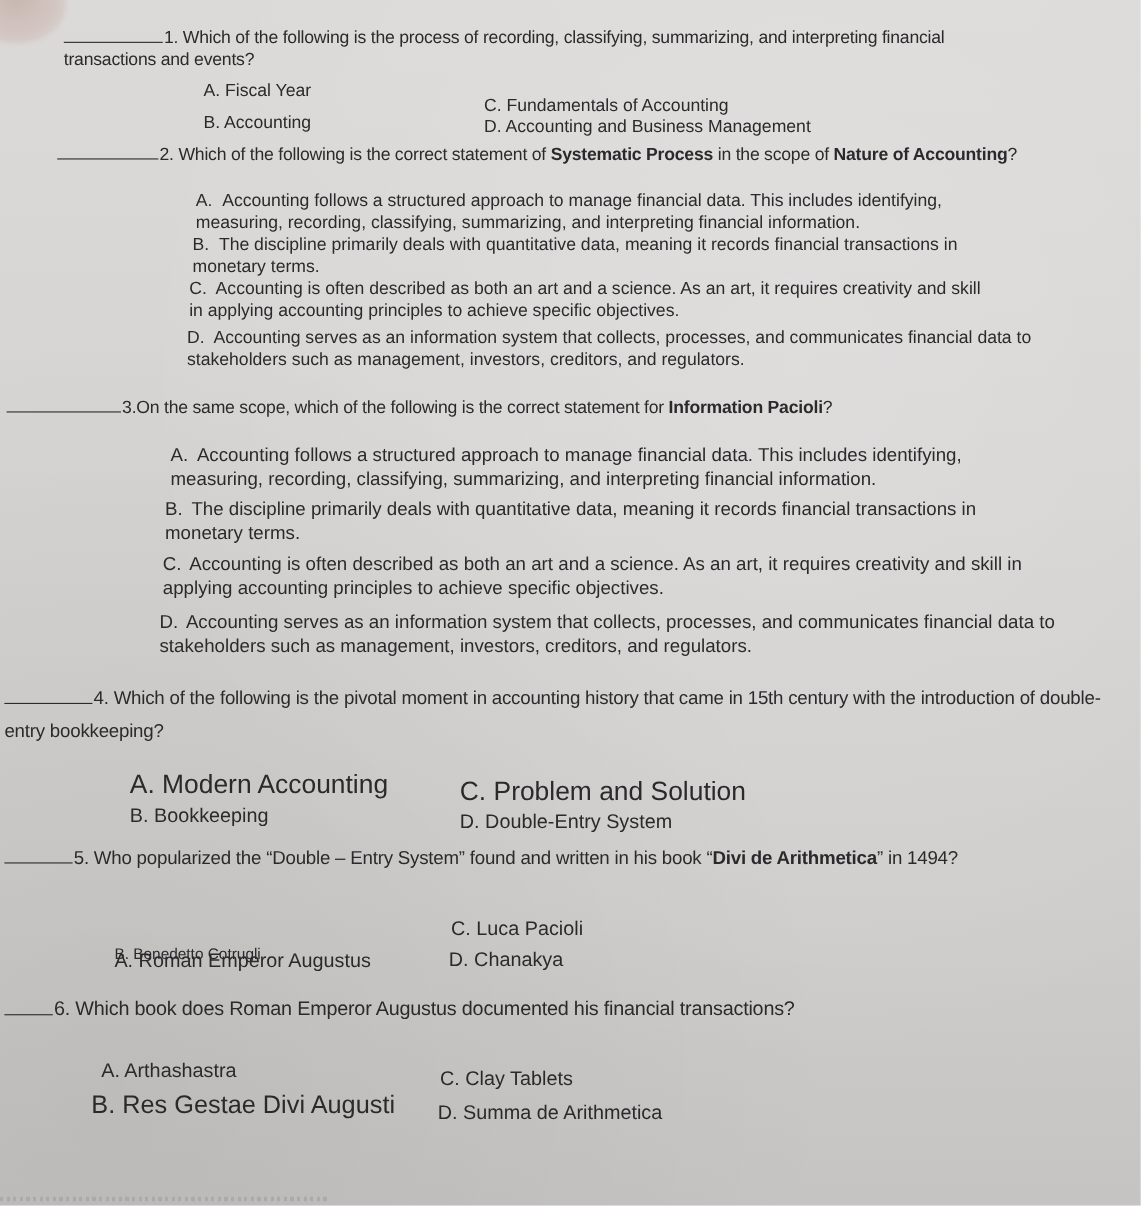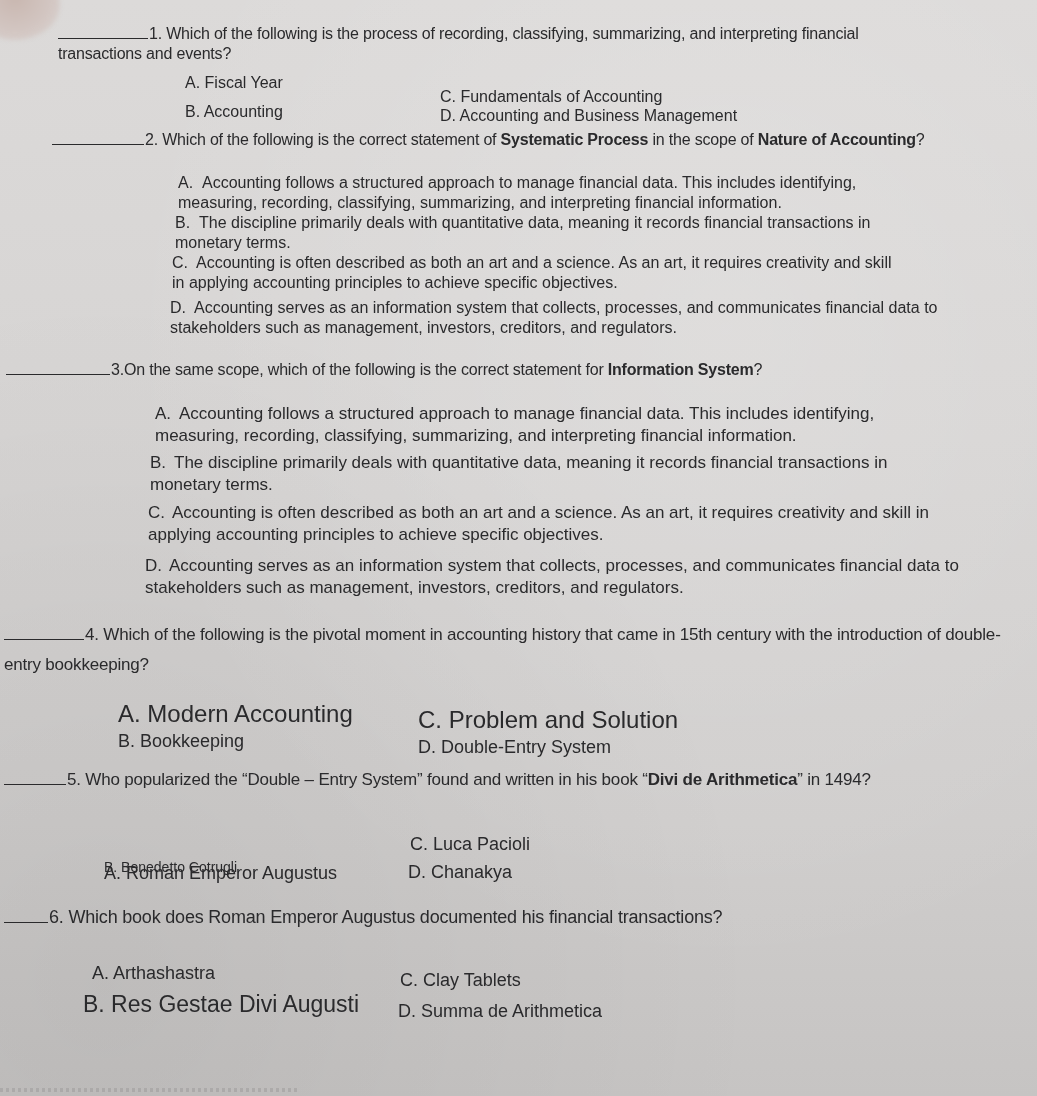--- a/index.html
+++ b/index.html
@@ -68,21 +68,21 @@
   <span class="letter">B.</span><span>The discipline primarily deals with quantitative data, meaning it records financial transactions in monetary terms.</span>
 </div>
 <div class="opt-long" style="left:172px; top:253px; width:735px;">
   <span class="letter">C.</span><span>Accounting is often described as both an art and a science. As an art, it requires creativity and skill in applying accounting principles to achieve specific objectives.</span>
 </div>
 <div class="opt-long" style="left:170px; top:298px; width:770px;">
   <span class="letter">D.</span><span>Accounting serves as an information system that collects, processes, and communicates financial data to stakeholders such as management, investors, creditors, and regulators.</span>
 </div>
 
 <div class="q" style="left:6px; top:360px; width:900px; white-space:nowrap;">
-  <span class="blank" style="width:104px;"></span><span>3.</span><span>On the same scope, which of the following is the correct statement for </span><span class="bold">Information System</span><span>?</span>
+  <span class="blank" style="width:104px;"></span><span>3.</span><span>On the same scope, which of the following is the correct statement for </span><span class="bold">Information Pacioli</span><span>?</span>
 </div>
 <div class="opt-long" style="left:155px; top:403px; width:760px; font-size:17px; line-height:22px;">
   <span class="letter">A.</span><span>Accounting follows a structured approach to manage financial data. This includes identifying, measuring, recording, classifying, summarizing, and interpreting financial information.</span>
 </div>
 <div class="opt-long" style="left:150px; top:452px; width:790px; font-size:17px; line-height:22px;">
   <span class="letter">B.</span><span>The discipline primarily deals with quantitative data, meaning it records financial transactions in monetary terms.</span>
 </div>
 <div class="opt-long" style="left:148px; top:502px; width:790px; font-size:17px; line-height:22px;">
   <span class="letter">C.</span><span>Accounting is often described as both an art and a science. As an art, it requires creativity and skill in applying accounting principles to achieve specific objectives.</span>
 </div>

